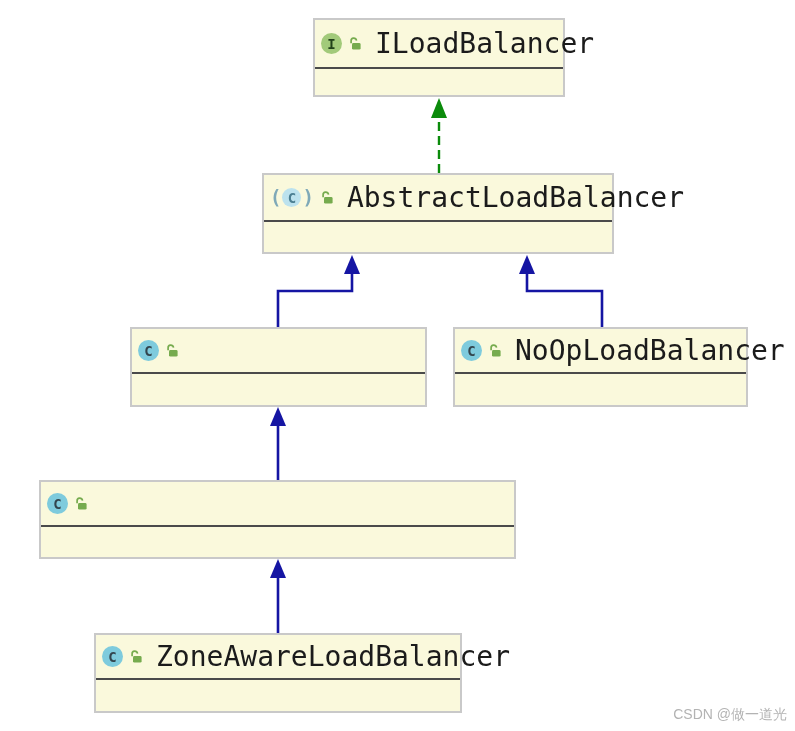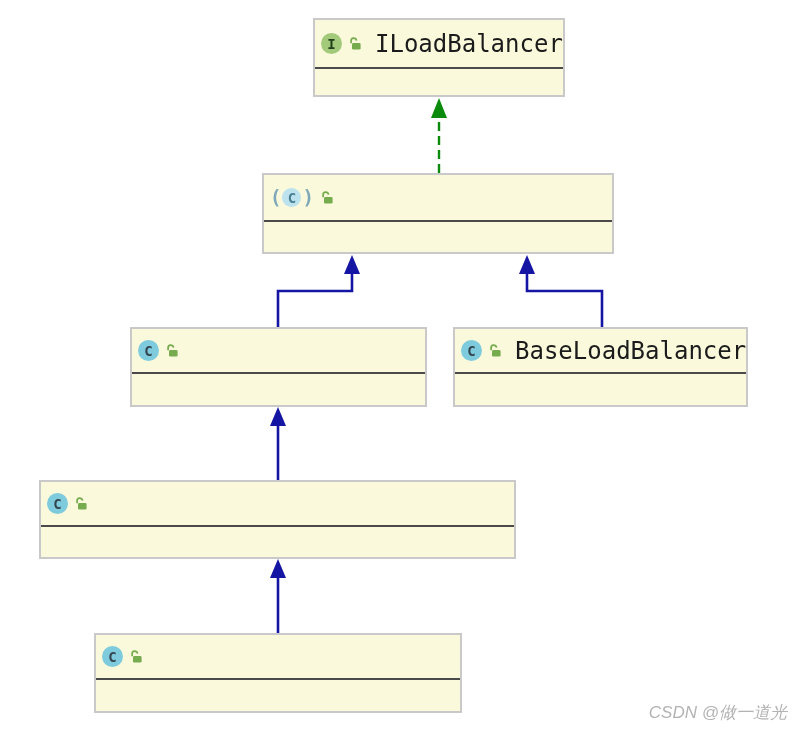--- a/index.html
+++ b/index.html
@@ -30,21 +30,21 @@
     box-sizing: border-box;
   }
   .node .title {
     display: flex;
     align-items: center;
     box-sizing: border-box;
     border-bottom: 2px solid #4a4a4a;
     padding-left: 6px;
   }
   .node .label {
-    font-size: 24px;
+    font-size: 28px;
     color: #1b1b1b;
     margin-left: 12px;
     white-space: nowrap;
   }
   .node .members {
     width: 100%;
   }
   .type-icon {
     width: 21px;
     height: 21px;
@@ -75,24 +75,23 @@
   .lock {
     margin-left: 6px;
     display: inline-flex;
     flex: 0 0 auto;
   }
   .watermark {
     position: absolute;
     right: 8px;
     bottom: 7px;
     font-family: "Liberation Sans", "DejaVu Sans", sans-serif;
-    font-size: 17px;
+    font-size: 14px;
     color: #b3b3b3;
     white-space: nowrap;
-    font-style: italic;
   }
 </style>
 </head>
 <body>
 
 <div class="canvas">
 
   <svg class="edges" viewBox="0 0 795 731">
     <g>
       <path d="M439 173 V114" stroke="#0b8b0b" stroke-width="2.4" stroke-dasharray="9 5" fill="none"></path>
@@ -134,20 +133,21 @@
     <div class="title" style="height:47px;">
       <span class="abs-wrap">
         <span class="type-icon abs">C</span>
       </span>
       <span class="lock">
         <svg width="15" height="15" viewBox="0 0 15 15">
           <path d="M3.1 7.3 V5.1 a2.7 2.7 0 0 1 5.4 -0.5" fill="none" stroke="#76ab4e" stroke-width="1.7"></path>
           <rect x="4" y="7" width="8.6" height="6.6" rx="1.4" fill="#76ab4e"></rect>
         </svg>
       </span>
+      <span class="label">AbstractLoadBalancer</span>
     </div>
     <div class="members"></div>
   </div>
 
   <div class="node" style="left:130px; top:327px; width:297px; height:80px;">
     <div class="title" style="height:45px;">
       <span class="type-icon cls">C</span>
       <span class="lock">
         <svg width="15" height="15" viewBox="0 0 15 15">
           <path d="M3.1 7.3 V5.1 a2.7 2.7 0 0 1 5.4 -0.5" fill="none" stroke="#76ab4e" stroke-width="1.7"></path>
@@ -160,21 +160,21 @@
 
   <div class="node" style="left:453px; top:327px; width:295px; height:80px;">
     <div class="title" style="height:45px;">
       <span class="type-icon cls">C</span>
       <span class="lock">
         <svg width="15" height="15" viewBox="0 0 15 15">
           <path d="M3.1 7.3 V5.1 a2.7 2.7 0 0 1 5.4 -0.5" fill="none" stroke="#76ab4e" stroke-width="1.7"></path>
           <rect x="4" y="7" width="8.6" height="6.6" rx="1.4" fill="#76ab4e"></rect>
         </svg>
       </span>
-      <span class="label">BaseLoadBalancer</span>
+      <span class="label">NoOpLoadBalancer</span>
     </div>
     <div class="members"></div>
   </div>
 
   <div class="node" style="left:39px; top:480px; width:477px; height:79px;">
     <div class="title" style="height:45px;">
       <span class="type-icon cls">C</span>
       <span class="lock">
         <svg width="15" height="15" viewBox="0 0 15 15">
           <path d="M3.1 7.3 V5.1 a2.7 2.7 0 0 1 5.4 -0.5" fill="none" stroke="#76ab4e" stroke-width="1.7"></path>
@@ -187,19 +187,20 @@
 
   <div class="node" style="left:94px; top:633px; width:368px; height:80px;">
     <div class="title" style="height:45px;">
       <span class="type-icon cls">C</span>
       <span class="lock">
         <svg width="15" height="15" viewBox="0 0 15 15">
           <path d="M3.1 7.3 V5.1 a2.7 2.7 0 0 1 5.4 -0.5" fill="none" stroke="#76ab4e" stroke-width="1.7"></path>
           <rect x="4" y="7" width="8.6" height="6.6" rx="1.4" fill="#76ab4e"></rect>
         </svg>
       </span>
+      <span class="label">ZoneAwareLoadBalancer</span>
     </div>
     <div class="members"></div>
   </div>
 
   <div class="watermark">CSDN @做一道光</div>
 
 </div>
 
 </body></html>

